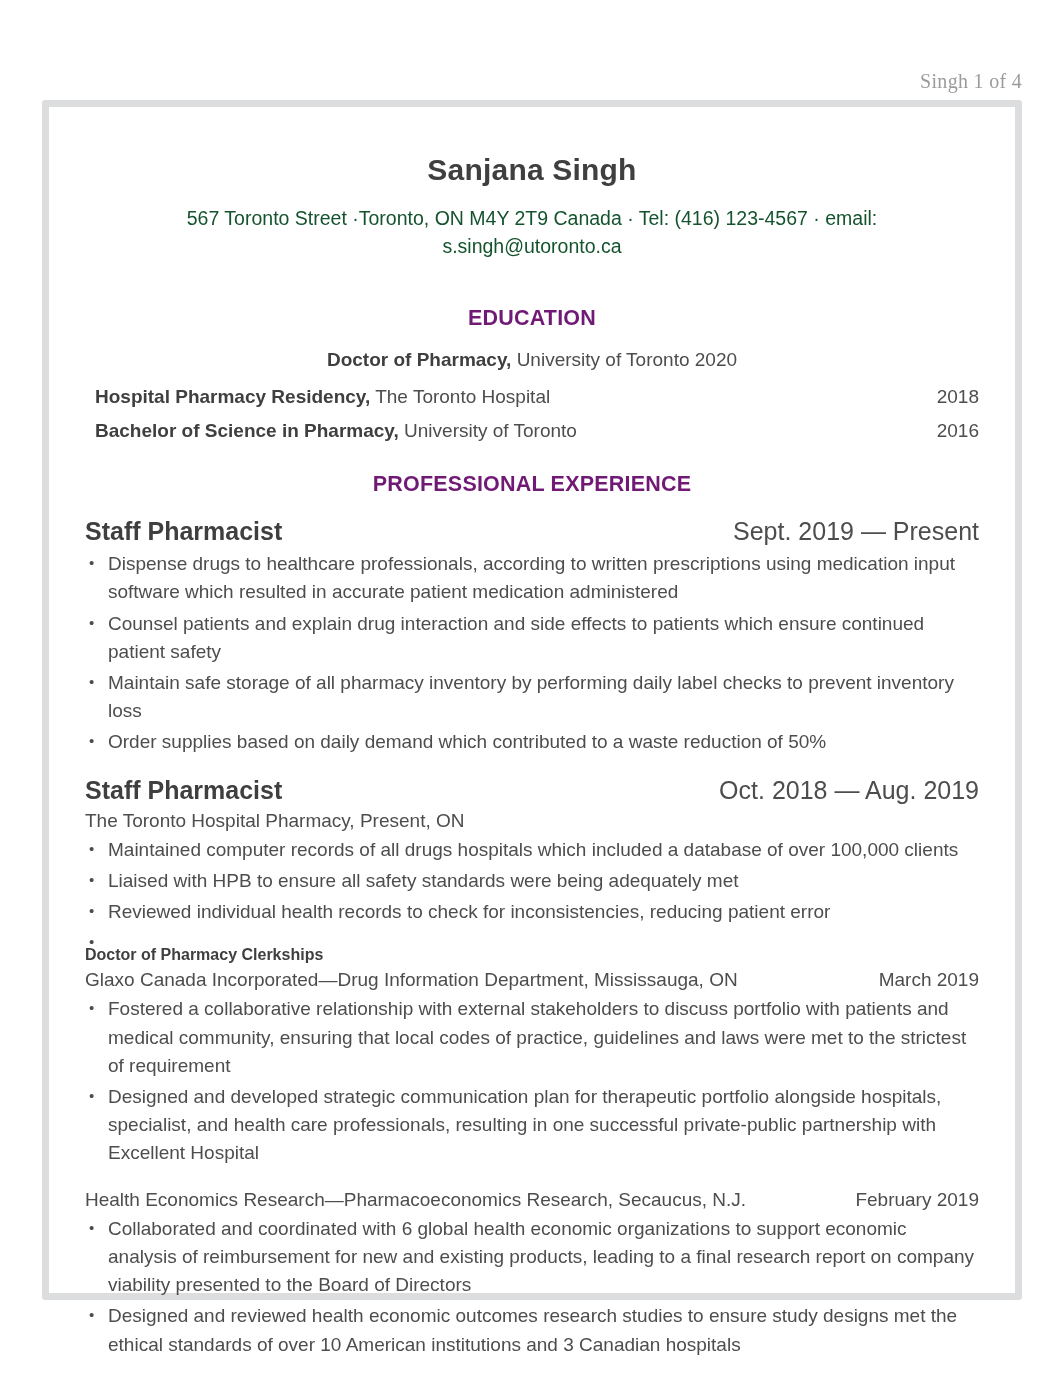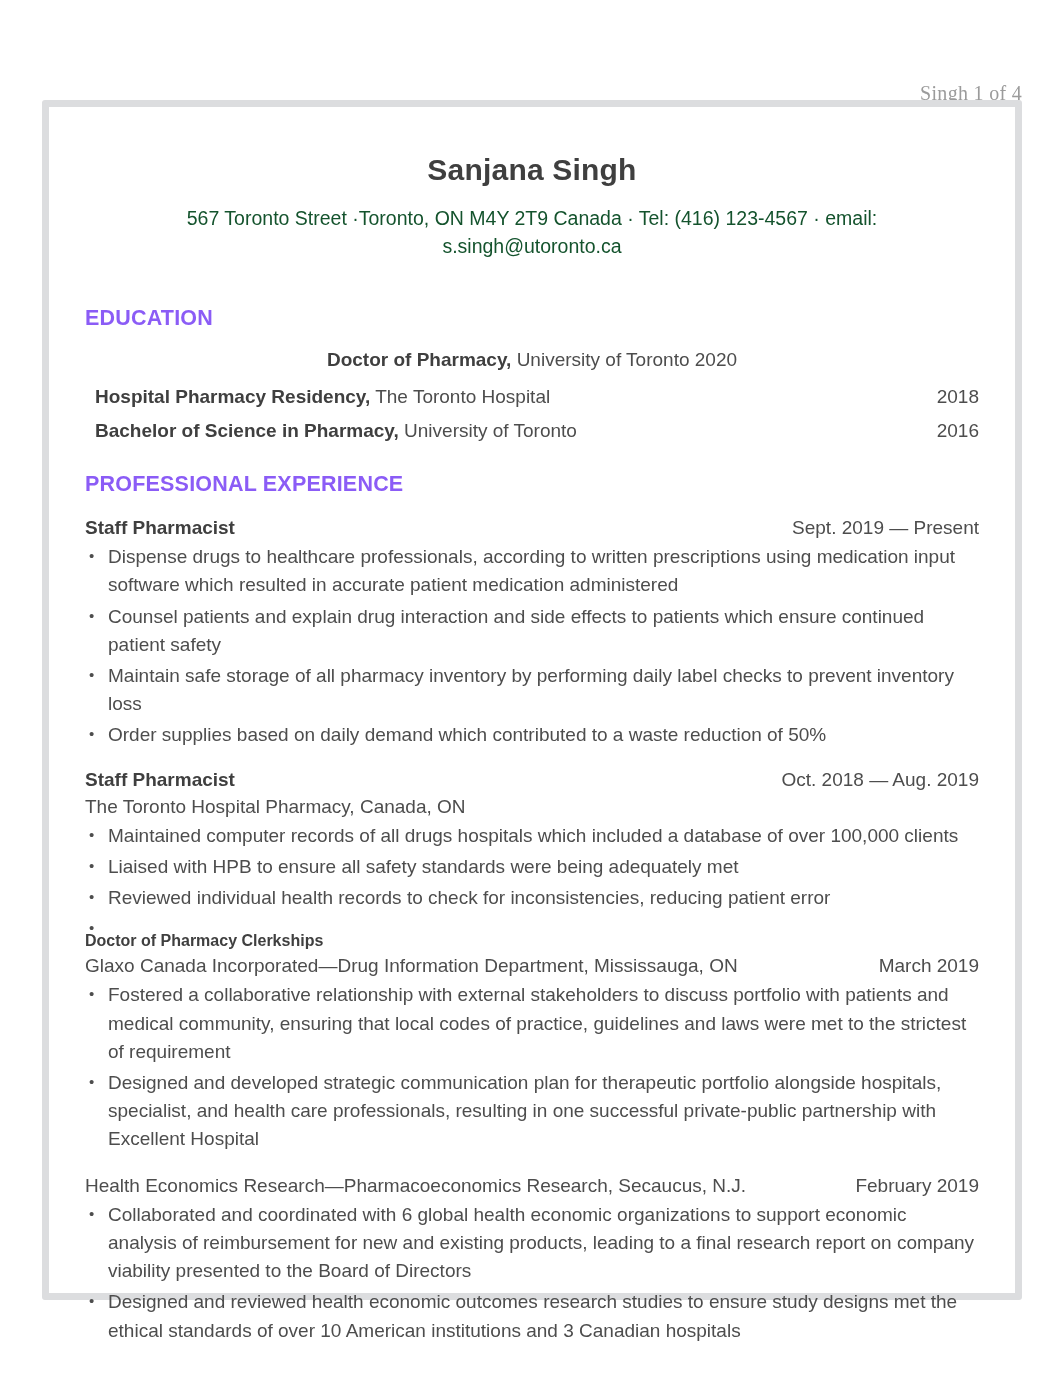--- a/index.html
+++ b/index.html
@@ -11,21 +11,21 @@
     width: 1064px;
     height: 1374px;
     position: relative;
     font-family: "Liberation Sans", sans-serif;
     -webkit-font-smoothing: antialiased;
   }
 
   
   .page-header {
     position: absolute;
-    top: 82px;
+    top: 70px;
     right: 42px;
     font-family: "Liberation Serif", serif;
     font-size: 20px;
     color: #9b9b9b;
     letter-spacing: 0.3px;
   }
 
   
   .page-frame {
     position: absolute;
@@ -61,23 +61,24 @@
     color: #14532d;
     line-height: 1.42;
     margin: 0 auto;
     width: 730px;
   }
 
   
   .section-heading {
     font-size: 21.5px;
     font-weight: bold;
-    color: #8b5cf6;
+    color: #701a75;
     letter-spacing: 0.2px;
     margin: 0;
+    text-align: center;
   }
   .sec-education  { margin-top: 46px; }
   .sec-experience { margin-top: 30px; }
 
   
   .edu-centered {
     text-align: center;
     font-size: 19px;
     color: #4d4d4d;
     line-height: 1.42;
@@ -97,21 +98,21 @@
   }
   .edu-row .edu-label b { color: #3f3f3f; }
   .edu-row .edu-year { white-space: nowrap; padding-left: 18px; }
 
   
   .job { margin-top: 20px; }
   .job-headline {
     display: flex;
     justify-content: space-between;
     align-items: center;
-    font-size: 19px;
+    font-size: 25px;
   }
   .job-title {
     font-weight: bold;
     color: #3f3f3f;
   }
   .job-dates {
     color: #4d4d4d;
     white-space: nowrap;
     padding-left: 20px;
   }
@@ -194,21 +195,21 @@
         <li><span class="bullet-glyph">•</span><span>Maintain safe storage of all pharmacy inventory by performing daily label checks to prevent inventory loss</span></li>
         <li><span class="bullet-glyph">•</span><span>Order supplies based on daily demand which contributed to a waste reduction of 50%</span></li>
       </ul>
     </div>
 
     <div class="job">
       <div class="job-headline">
         <div class="job-title">Staff Pharmacist</div>
         <div class="job-dates">Oct. 2018 — Aug. 2019</div>
       </div>
-      <div class="job-org">The Toronto Hospital Pharmacy, Canada, ON</div>
+      <div class="job-org">The Toronto Hospital Pharmacy, Present, ON</div>
       <ul class="bullets">
         <li><span class="bullet-glyph">•</span><span>Maintained computer records of all drugs hospitals which included a database of over 100,000 clients</span></li>
         <li><span class="bullet-glyph">•</span><span>Liaised with HPB to ensure all safety standards were being adequately met</span></li>
         <li><span class="bullet-glyph">•</span><span>Reviewed individual health records to check for inconsistencies, reducing patient error</span></li>
         <li><span class="bullet-glyph">•</span></li>
       </ul>
     </div>
 
     <div class="job">
       <div class="job-title">Doctor of Pharmacy Clerkships</div>

